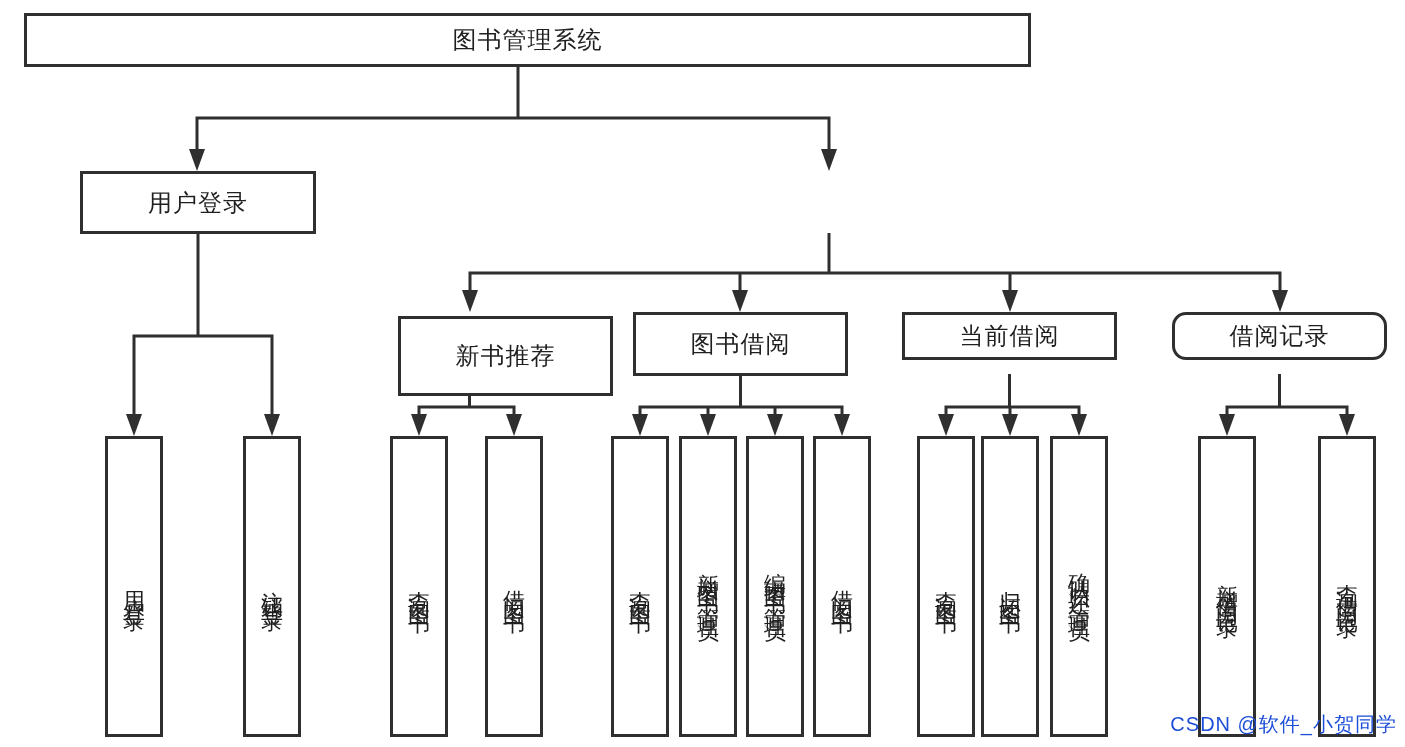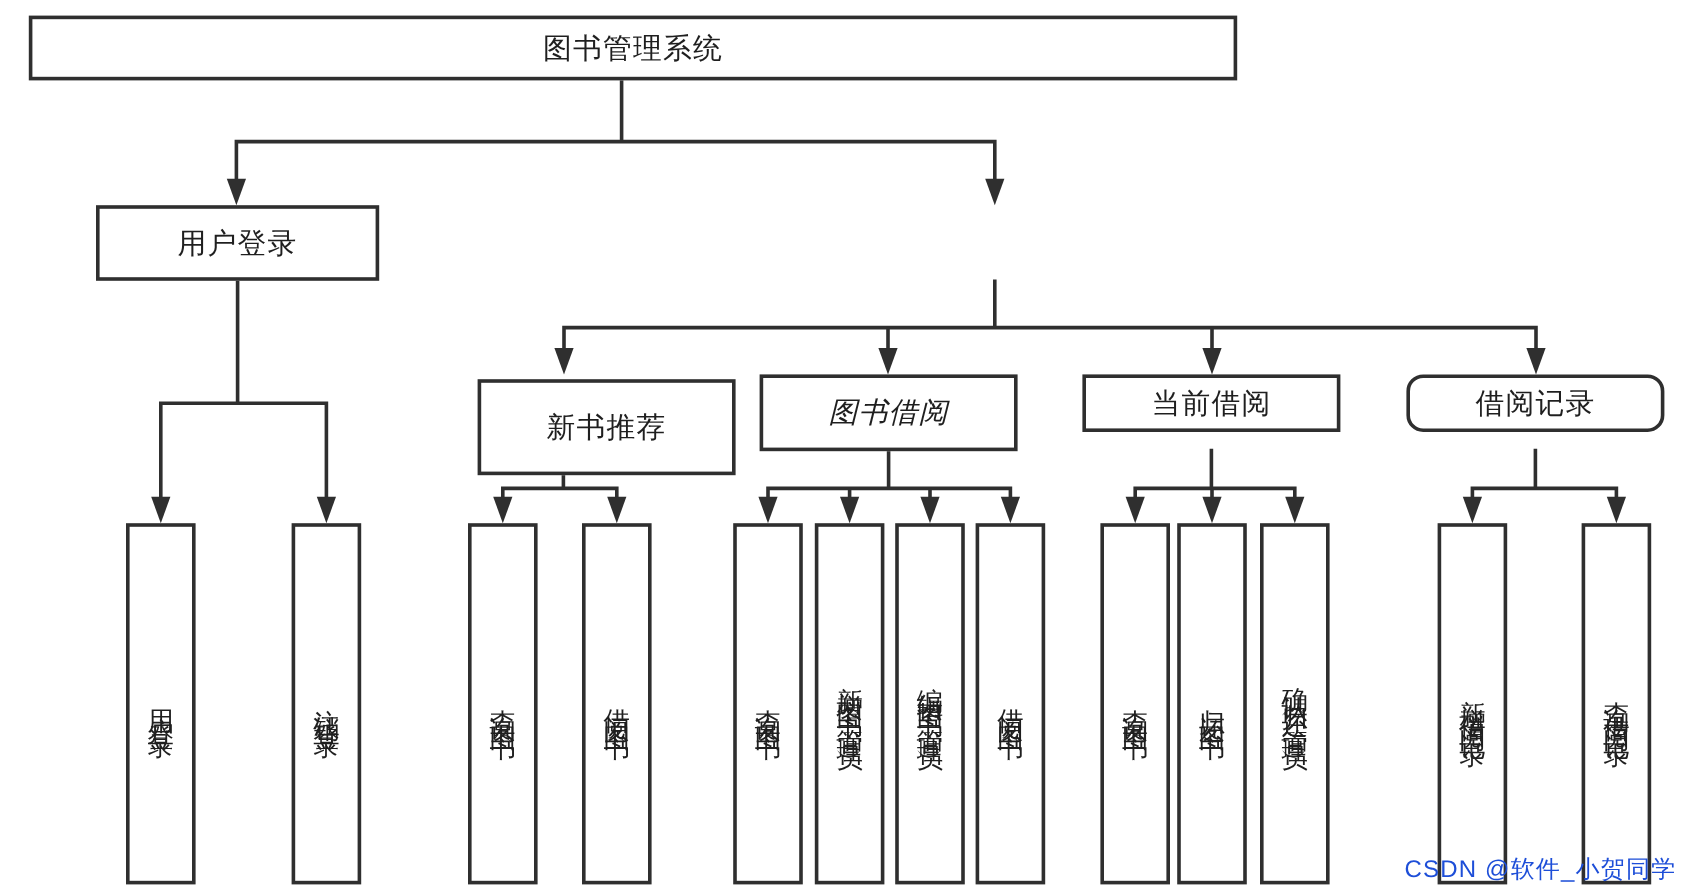--- a/index.html
+++ b/index.html
@@ -100,21 +100,21 @@
     <path d="M1279.5 374 V408.5 M1225.5 407 H1348.5 M1227 407 V415 M1347 407 V415" stroke="#2f2f2f" stroke-width="3" fill="none"></path>
     <polygon points="1219,414 1235,414 1227,436" fill="#2f2f2f"></polygon>
     <polygon points="1339,414 1355,414 1347,436" fill="#2f2f2f"></polygon>
   </svg>
 
   <div class="box" style="left:24px; top:13px; width:1007px; height:54px;">图书管理系统</div>
 
   <div class="box" style="left:80px; top:171px; width:236px; height:63px;">用户登录</div>
 
   <div class="box" style="left:362px; top:316px; width:215px; height:80px;margin-left:36px;">新书推荐</div>
-  <div class="box" style="left:633px; top:312px; width:215px; height:64px;font-style:italic;">图书借阅</div>
+  <div class="box" style="left:633px; top:312px; width:215px; height:64px;">图书借阅</div>
   <div class="box" style="left:902px; top:312px; width:215px; height:48px;">当前借阅</div>
   <div class="box" style="left:1172px; top:312px; width:215px; height:48px;border-radius:14px;">借阅记录</div>
 
   <div class="vbox" style="left:105px;">
     <span>用户登录</span>
   </div>
   <div class="vbox" style="left:243px;">
     <span>注销登录</span>
   </div>
 

